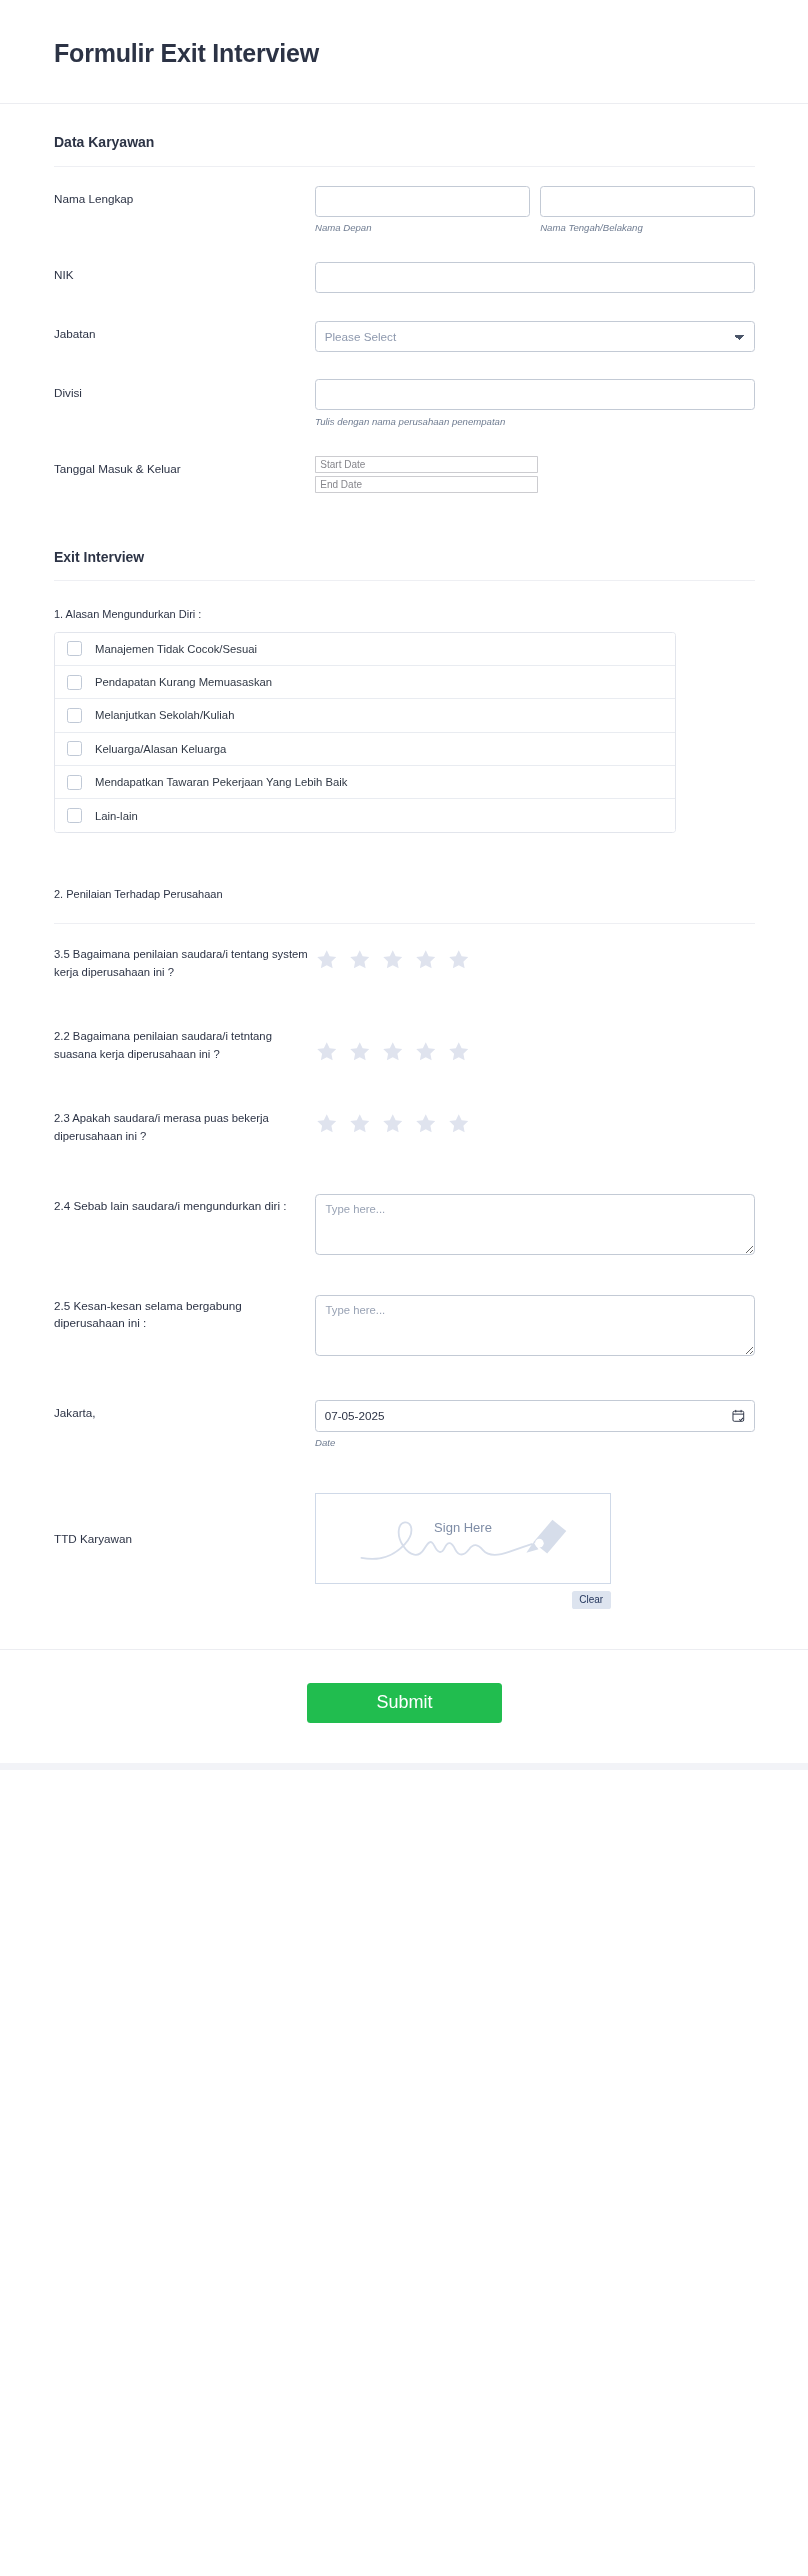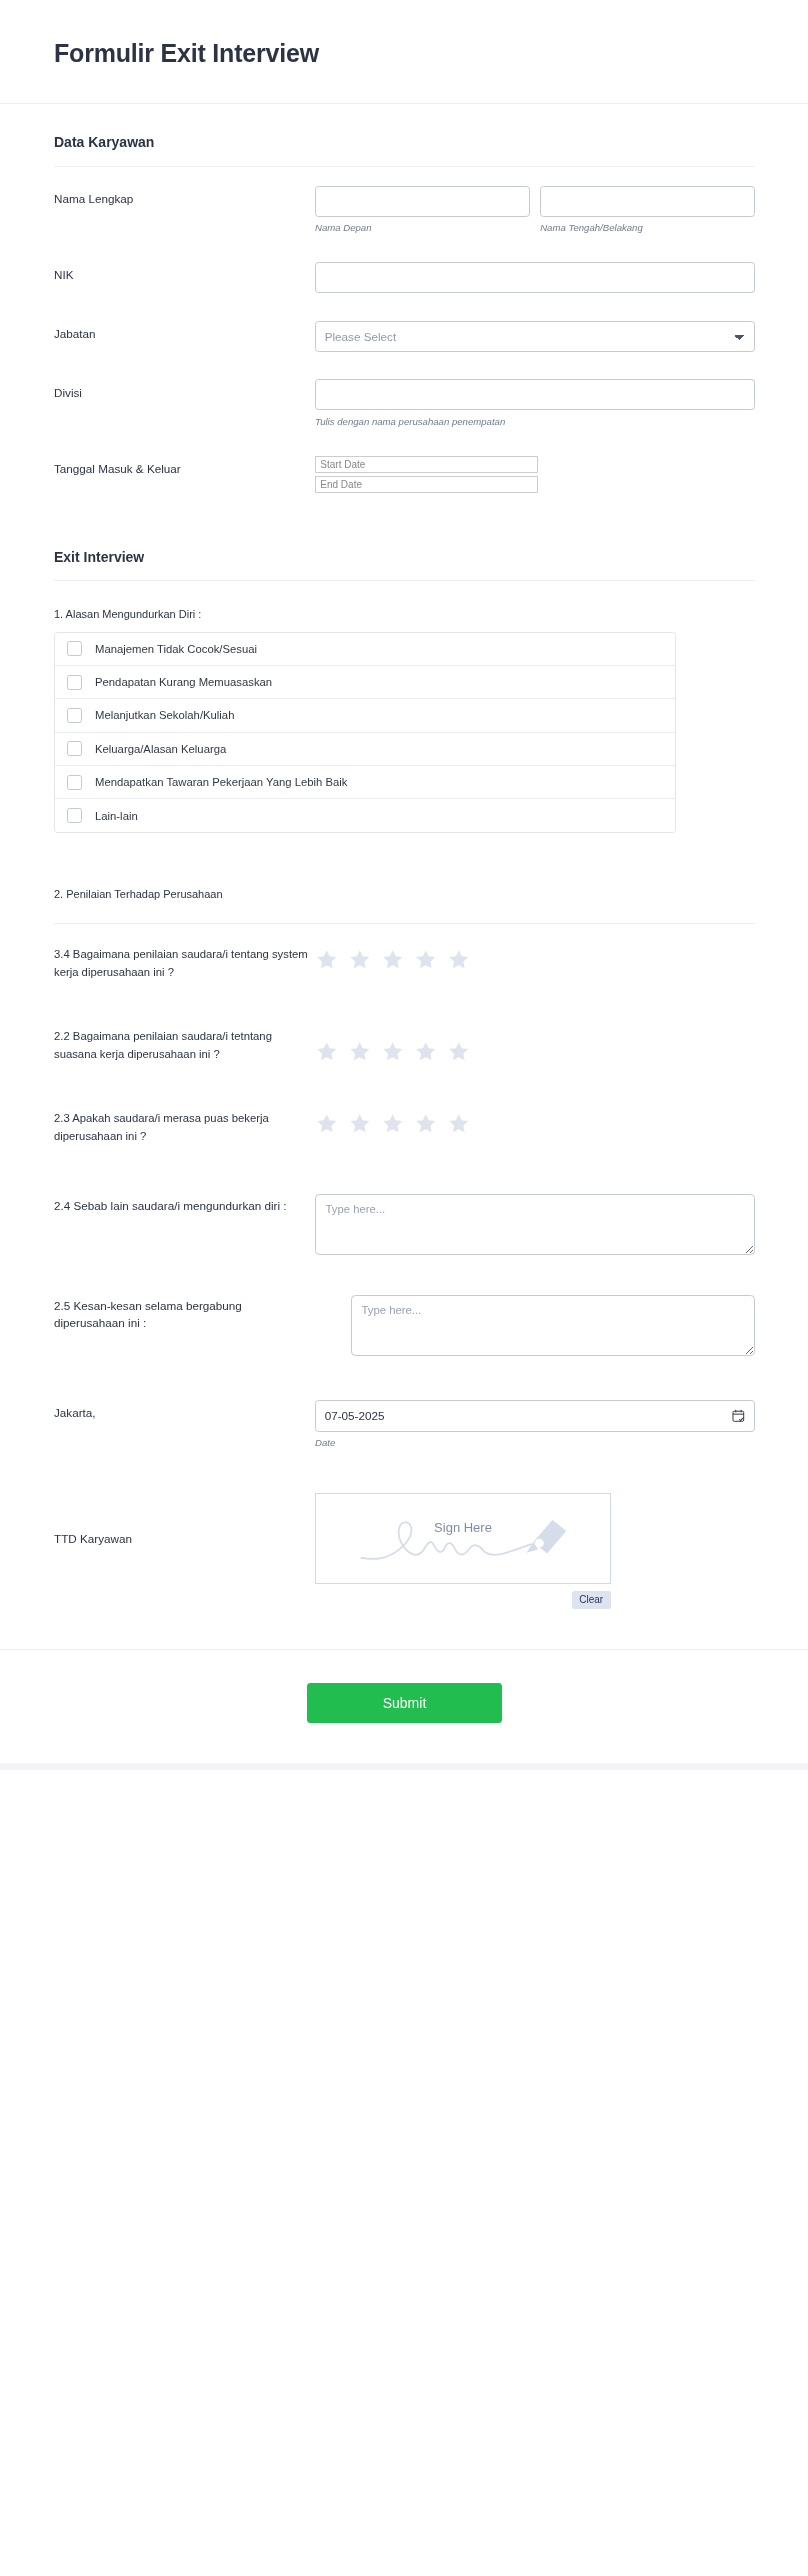--- a/index.html
+++ b/index.html
@@ -255,21 +255,21 @@
     border-top: 0.9px solid #ecedf1;
     margin: 31px 0 0 0;
   }
   .submit-wrap {
     padding: 33px 0 40px 0;
     display: flex;
     justify-content: center;
   }
   .submit-btn {
     font-family: "Liberation Sans", sans-serif;
-    font-size: 14px;
+    font-size: 18px;
     color: #ffffff;
     background: #21bd4f;
     border: 0;
     border-radius: 3.5px;
     width: 195px;
     height: 40px;
     cursor: pointer;
     text-align: center;
   }
   .bottom-strip { height: 7px; background: #f2f3f7; }
@@ -375,21 +375,21 @@
         </div>
       </div>
     </div>
 
     <div style="padding-top:50px;">
       <div class="q-label" style="padding-bottom:0;">2. Penilaian Terhadap Perusahaan</div>
     </div>
     <hr class="rating-sep">
 
     <div class="rating-row">
-      <div class="rating-label">3.4 Bagaimana penilaian saudara/i tentang system kerja diperusahaan ini ?</div>
+      <div class="rating-label">3.5 Bagaimana penilaian saudara/i tentang system kerja diperusahaan ini ?</div>
       <div class="stars">
         <span class="star">
             <svg width="23.5" height="23.5" viewBox="0 0 24 24">
               <path fill="#dfe3ee" d="M12 2.2l2.95 6.2 6.75.88-4.95 4.68 1.26 6.78L12 17.5l-6.01 3.24 1.26-6.78L2.3 9.28l6.75-.88z"></path>
             </svg>
           </span>
         <span class="star">
             <svg width="23.5" height="23.5" viewBox="0 0 24 24">
               <path fill="#dfe3ee" d="M12 2.2l2.95 6.2 6.75.88-4.95 4.68 1.26 6.78L12 17.5l-6.01 3.24 1.26-6.78L2.3 9.28l6.75-.88z"></path>
             </svg>
@@ -474,21 +474,21 @@
       </div>
     </div>
 
     <div class="field-row" style="padding-top:37px;">
       <div class="field-label tall" style="padding-top:3.5px;">2.4 Sebab lain saudara/i mengundurkan diri :</div>
       <div class="field-control">
         <textarea class="ta" placeholder="Type here..." style=""></textarea>
       </div>
     </div>
 
-    <div class="field-row" style="padding-top:31px;gap:36px;">
+    <div class="field-row" style="padding-top:31px;">
       <div class="field-label tall" style="padding-top:3.5px;">2.5 Kesan-kesan selama bergabung diperusahaan ini :</div>
       <div class="field-control">
         <textarea class="ta" placeholder="Type here..." style=""></textarea>
       </div>
     </div>
 
     <div class="field-row" style="padding-top:35px;">
       <div class="field-label">Jakarta,</div>
       <div class="field-control">
         <div class="date-wrap">

